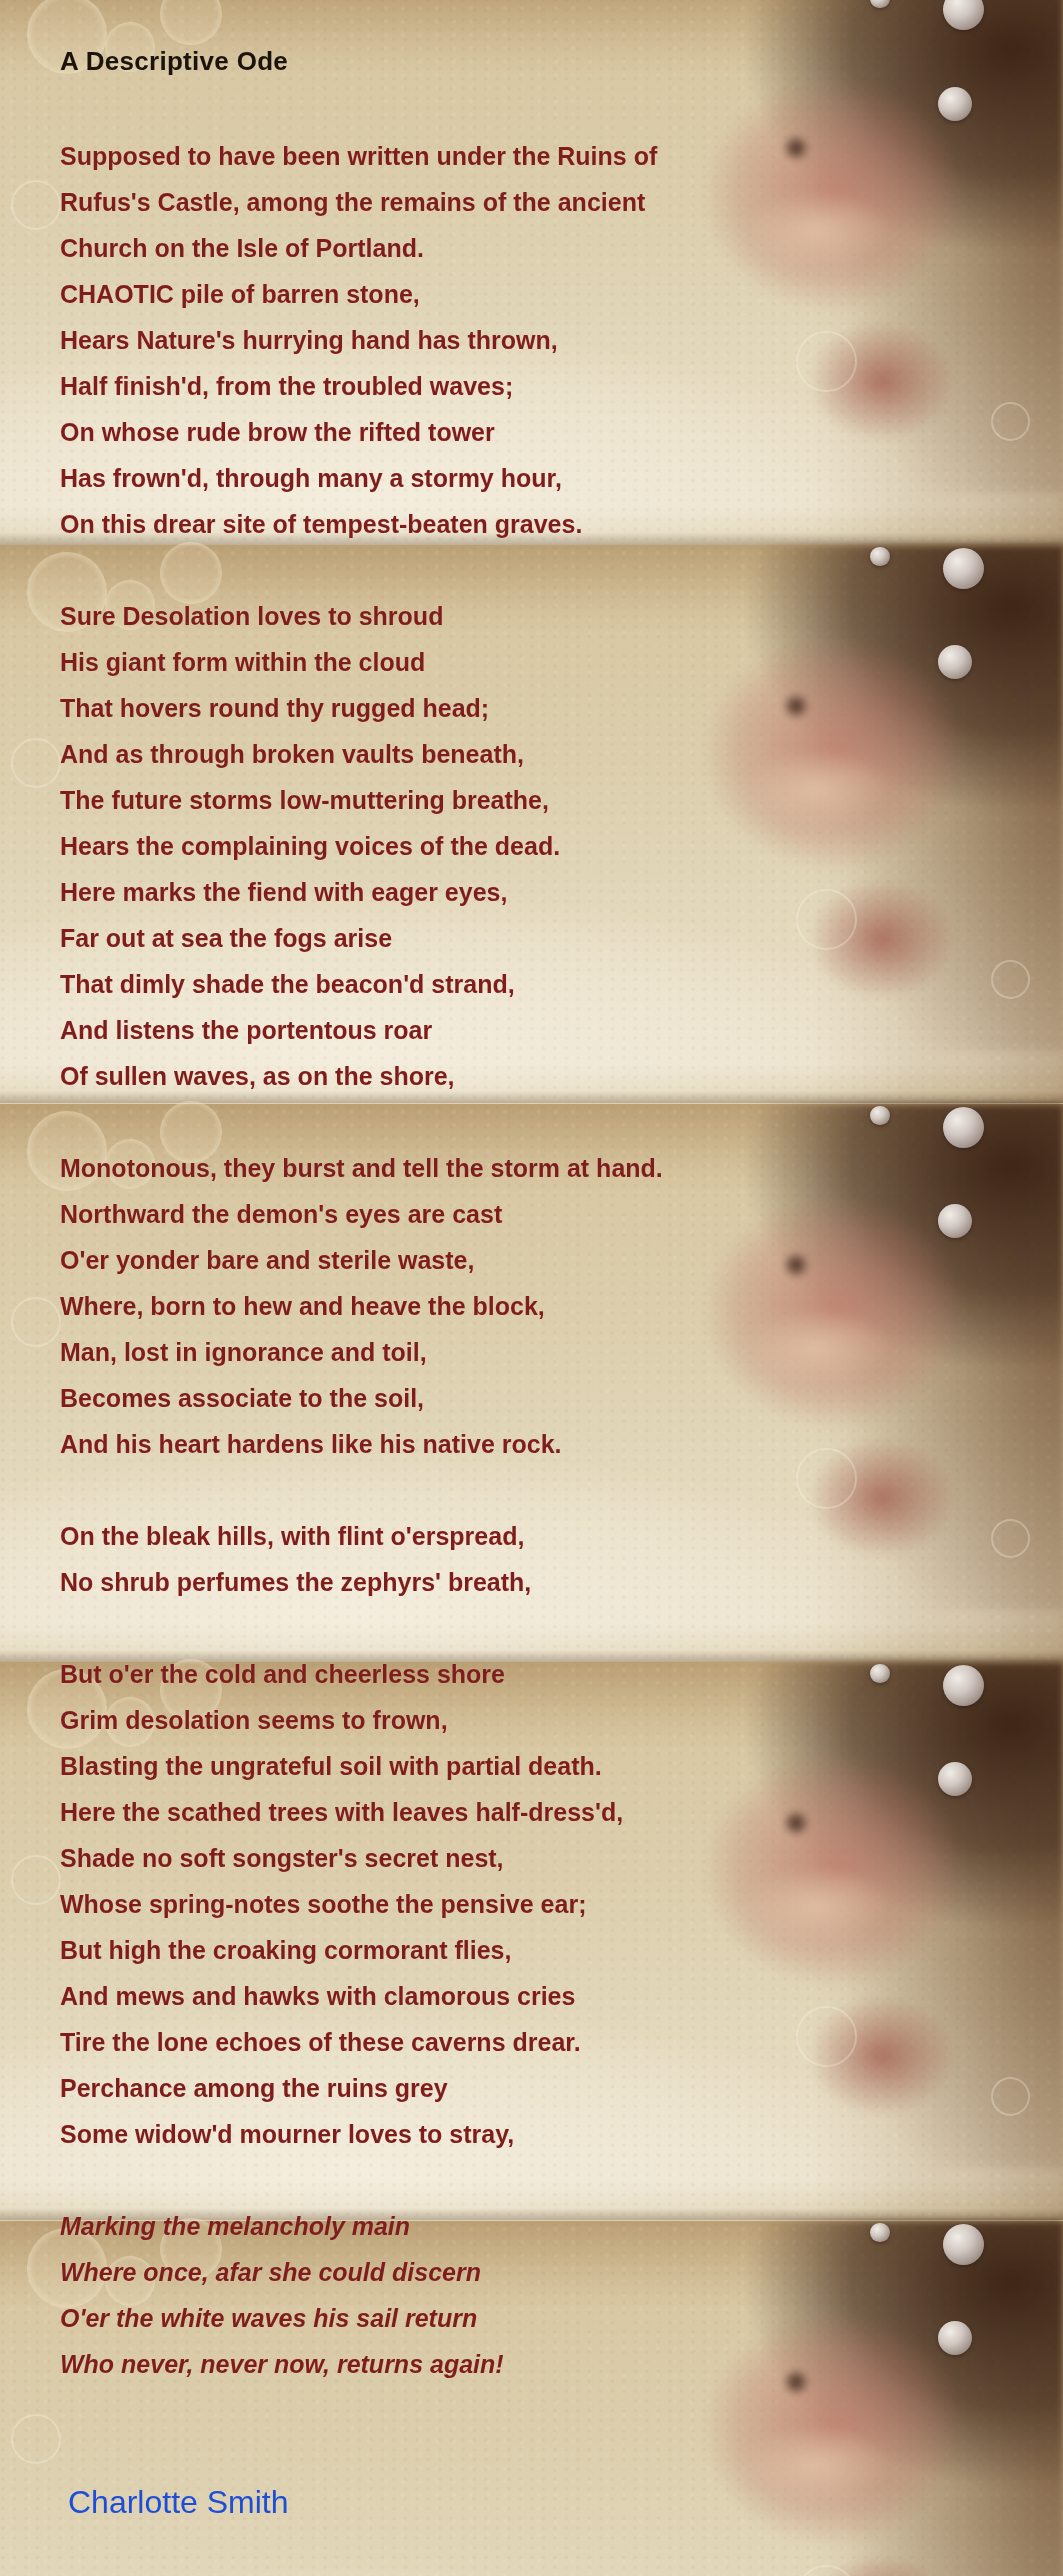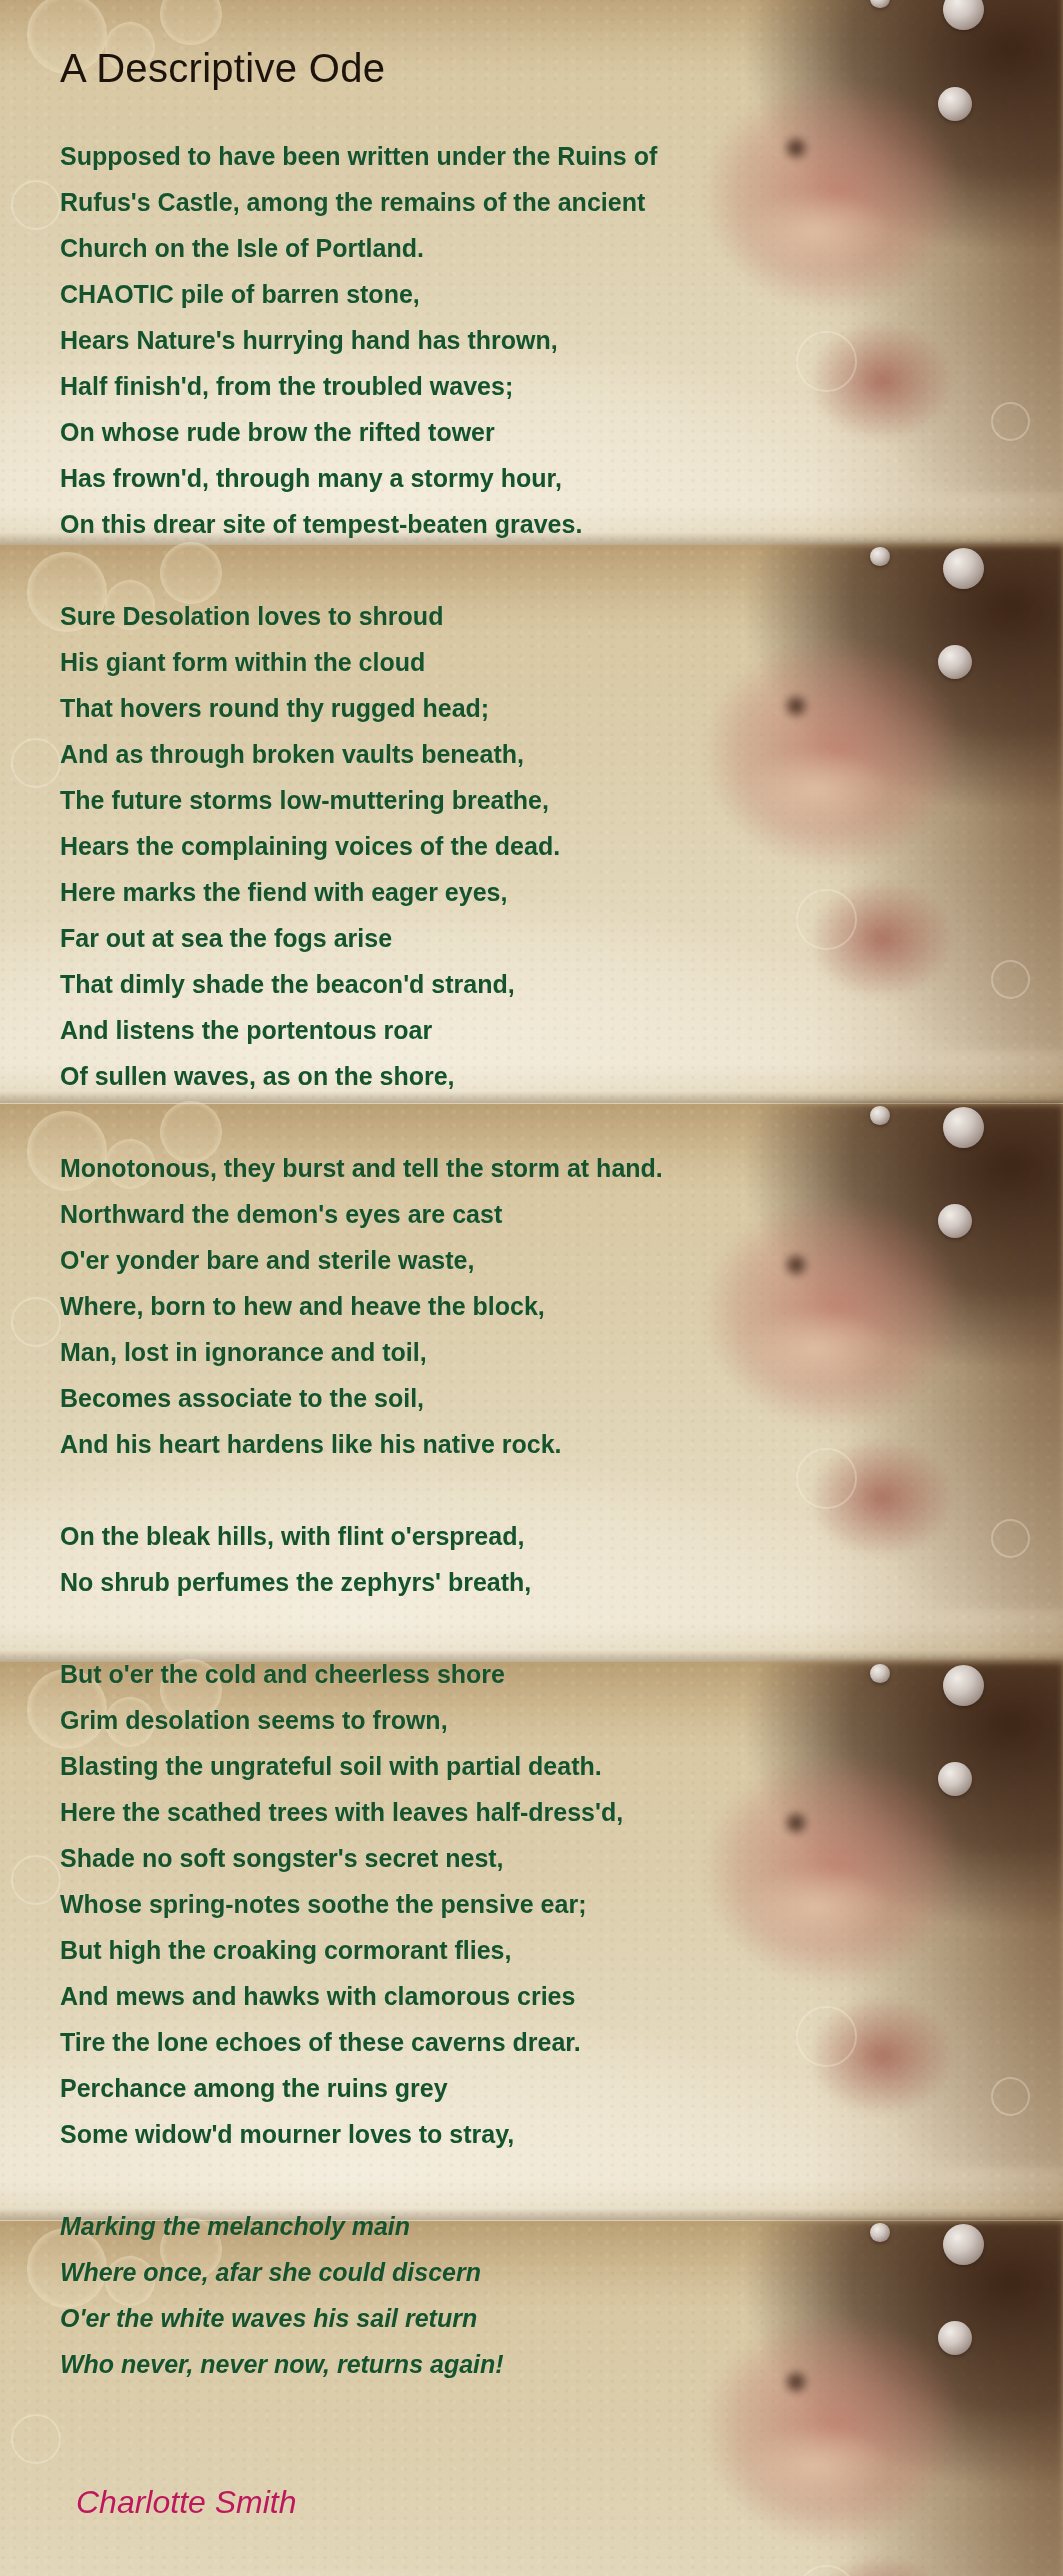--- a/index.html
+++ b/index.html
@@ -50,32 +50,32 @@
   .bokeh.k3{left:105px;top:35px;width:50px;height:50px;}
   .swirl{position:absolute;border:2.7px solid rgba(255,250,238,0.28);border-radius:50%;}
   .swirl.s1{left:10.6px;top:193px;width:46px;height:46px;}
   .swirl.s2{left:796px;top:344px;width:57px;height:57px;}
   .swirl.s3{left:991px;top:415px;width:35px;height:35px;}
 
   
   .content{position:absolute;inset:0;z-index:5;}
   .poem-title{
     position:absolute;left:60px;top:46px;margin:0;
-    font-size:40px;font-weight:normal;color:#1c140c;letter-spacing:0.3px;white-space:nowrap;
+    font-size:26px;font-weight:bold;color:#1c140c;letter-spacing:0.3px;white-space:nowrap;
   }
   .poem{position:absolute;left:60px;top:133px;}
   .stanza{margin:0 0 46px 0;}
   .stanza:last-child{margin-bottom:0;font-style:italic;}
   .line{
-    height:46px;line-height:46px;font-size:25px;font-weight:bold;color:#14532d;
+    height:46px;line-height:46px;font-size:25px;font-weight:bold;color:#7f1d1d;
     white-space:nowrap;text-shadow:0 0 1.8px rgba(238,228,205,0.25);
   }
   .signature{
-    position:absolute;left:76px;top:2484px;
-    font-size:32px;font-style:italic;font-weight:normal;color:#be185d;white-space:nowrap;
+    position:absolute;left:68px;top:2484px;
+    font-size:32px;font-weight:normal;color:#1d4ed8;white-space:nowrap;
   }
 </style>
 </head>
 <body>
 
 <div class="stage">
 
   <div class="bg">
     <div class="tile" style="top:-13.3px">
       <div class="bokeh k1"></div>

